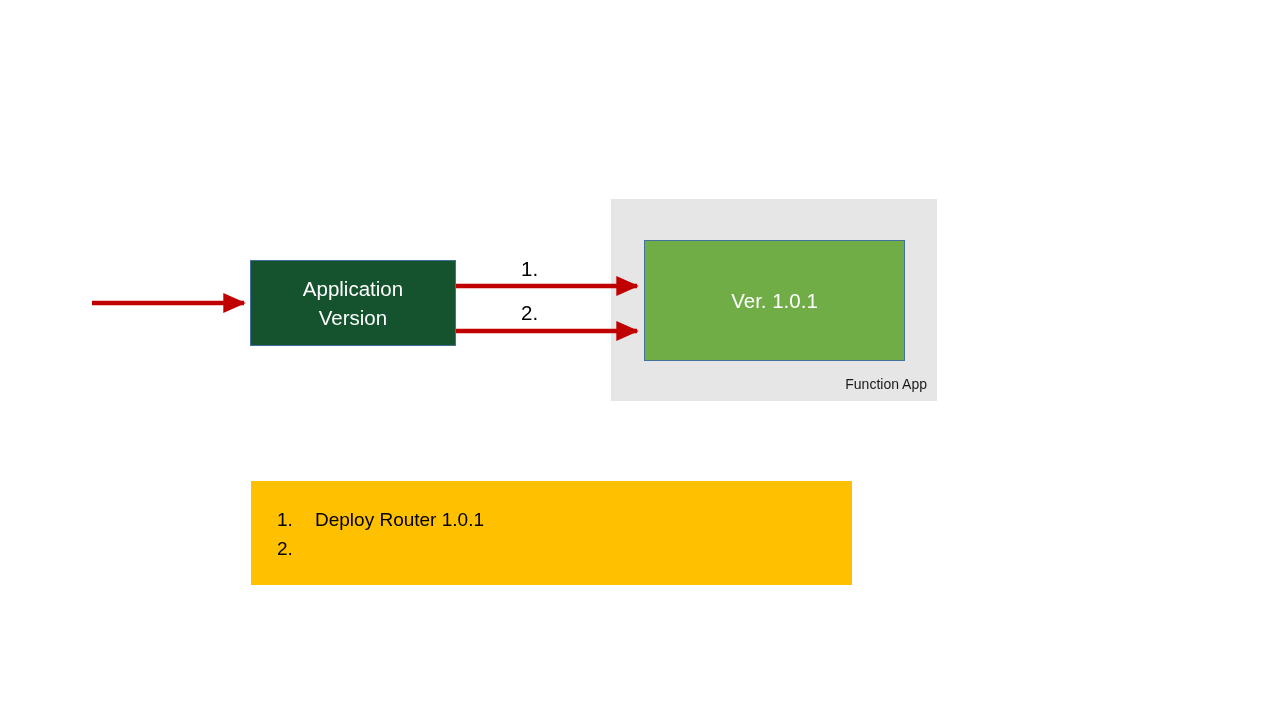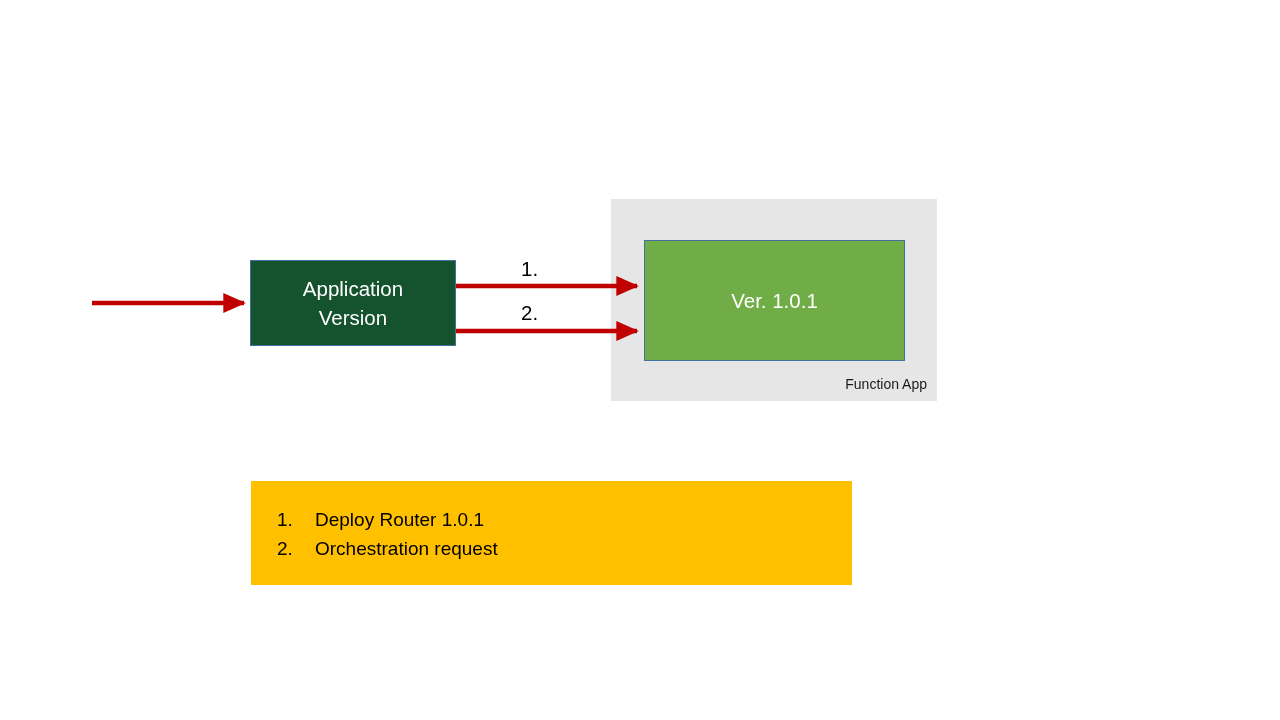--- a/index.html
+++ b/index.html
@@ -164,17 +164,16 @@
   <div class="arrow-label label-1">1.</div>
   <div class="arrow-label label-2">2.</div>
 
   <div class="legend">
     <div class="legend-row">
       <span class="legend-num">1.</span>
       <span>Deploy Router 1.0.1</span>
     </div>
     <div class="legend-row">
       <span class="legend-num">2.</span>
-      <span>Orchestration request</span>
     </div>
   </div>
 
 </div>
 
 </body></html>

